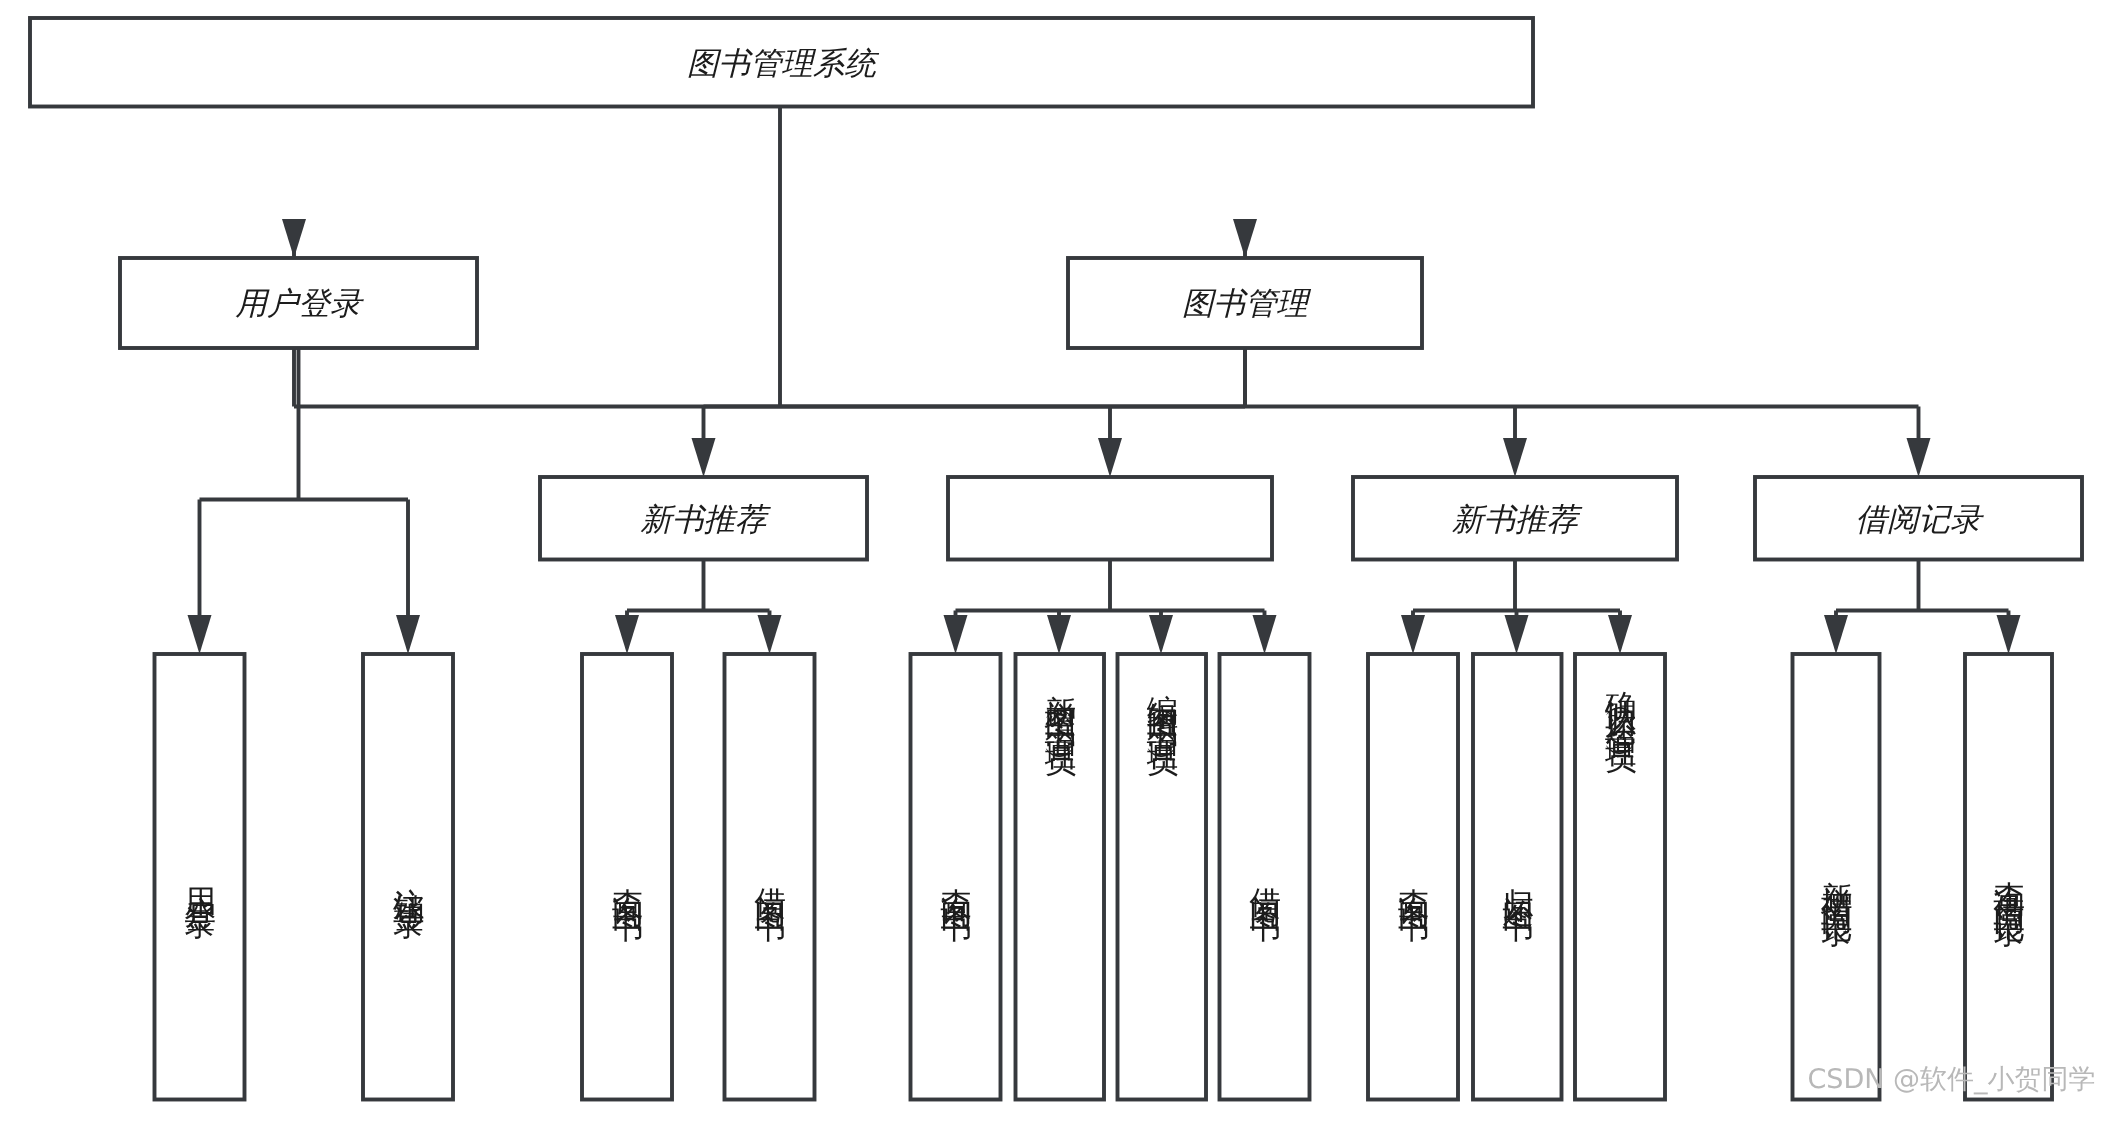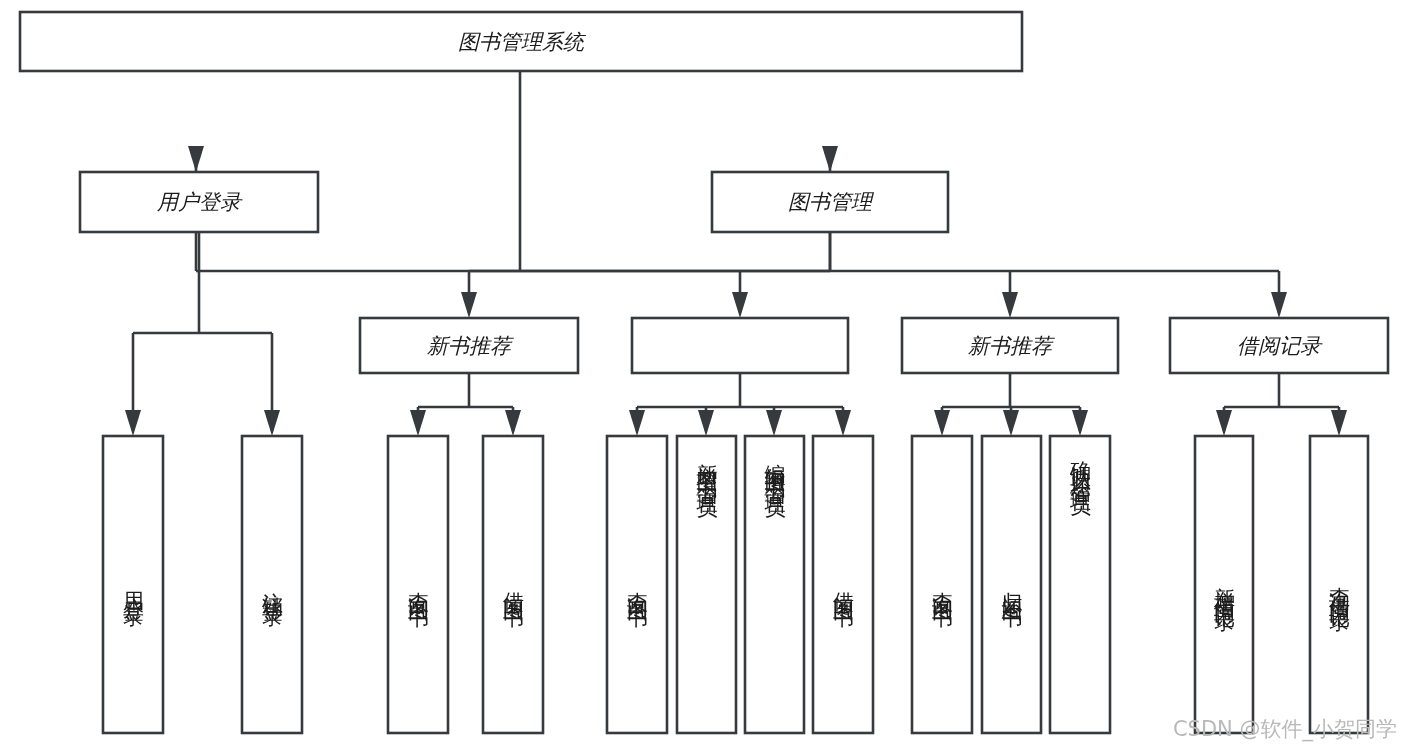--- a/index.html
+++ b/index.html
@@ -69,23 +69,23 @@
   .hlabel-text {
     font-family: "DejaVu Sans", "Liberation Sans", sans-serif;
     font-size: 21px;
     color: #1c1c1c;
     white-space: nowrap;
     font-style: italic;
   }
   #watermark {
     position: absolute;
     right: 8px;
-    bottom: 4px;
-    font-family: "DejaVu Sans", "Liberation Sans", sans-serif;
-    font-size: 21px;
+    bottom: 16px;
+    font-family: "DejaVu Sans", "Liberation Sans", sans-serif;
+    font-size: 18px;
     color: #b8b8b8;
     white-space: nowrap;
     pointer-events: none;
   }
 </style>
 </head>
 <body>
 
 <div id="diagram-root">
 

